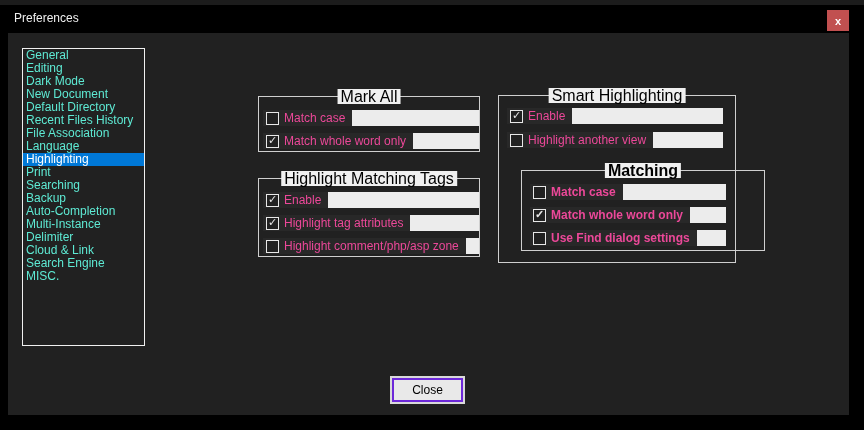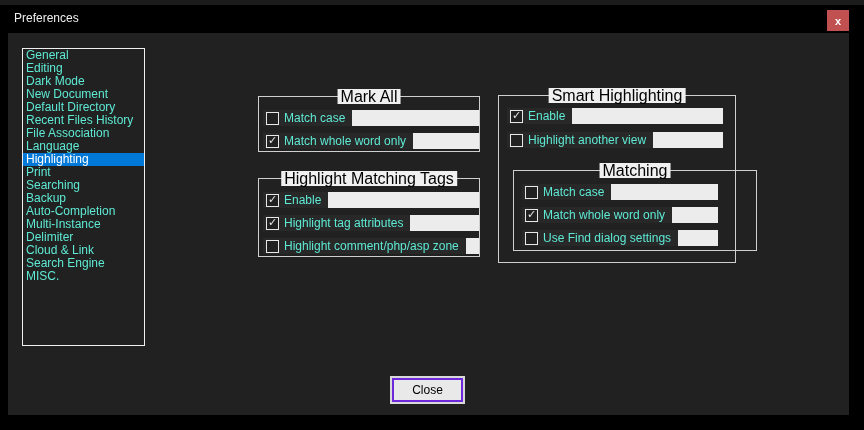--- a/index.html
+++ b/index.html
@@ -52,29 +52,29 @@
   .patch {
     background:#282828; display:flex; align-items:center;
     padding:0 7px 0 3px; max-width:100%;
   }
   .cb {
     width:13px; height:13px; border:1px solid #e8e8e8; background:#212121;
     display:flex; align-items:center; justify-content:center; flex:none;
     margin-right:5px;
   }
   .cb .mark { color:#e8e8e8; font-size:11px; line-height:11px; transform:translateY(-1px); }
-  .row-label { color:#5eead4; font-size:12px; white-space:nowrap; }
+  .row-label { color:#ec4899; font-size:12px; white-space:nowrap; }
   
   #group-mark-all            { left:250px; top:63px;  width:222px; height:56px; }
   #group-mark-all .rows      { left:4px;  top:13px; width:216px; }
   #group-tags                { left:250px; top:145px; width:222px; height:79px; }
   #group-tags .rows          { left:4px;  top:13px; width:216px; }
   #group-smart               { left:490px; top:62px;  width:238px; height:168px; }
   #group-smart > .rows       { left:8px;  top:12px; width:216px; }
-  #group-matching            { left:14px; top:74px; width:244px; height:81px; position:absolute; }
+  #group-matching            { left:22px; top:74px; width:244px; height:81px; position:absolute;font-weight:bold; }
   #group-matching .rows      { left:8px;  top:13px; width:196px; }
   #group-mark-all .row,
   #group-tags .row           { margin-bottom:7px; }
   #group-smart > .rows .row  { margin-bottom:8px; }
   #group-matching .row       { margin-bottom:7px; }
   
   .close-btn {
     position:absolute; left:384px; top:345px; width:71px; height:24px;
     background:#e9e9e9; border:2px solid #6d28d9;
     box-shadow:0 0 0 2px #d9d9d9;

